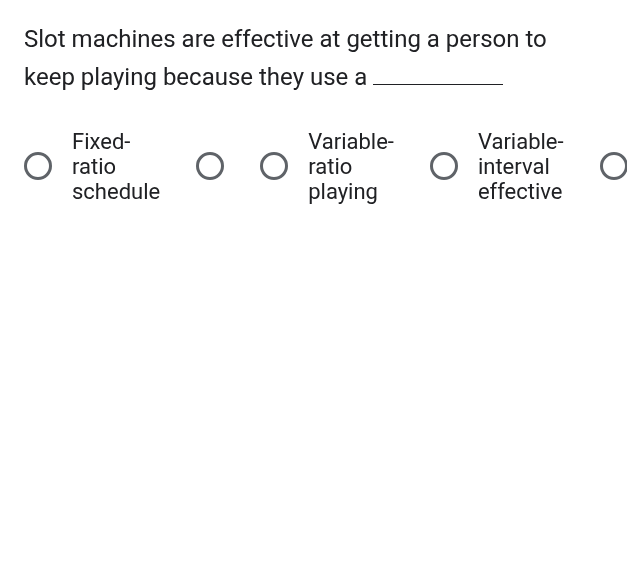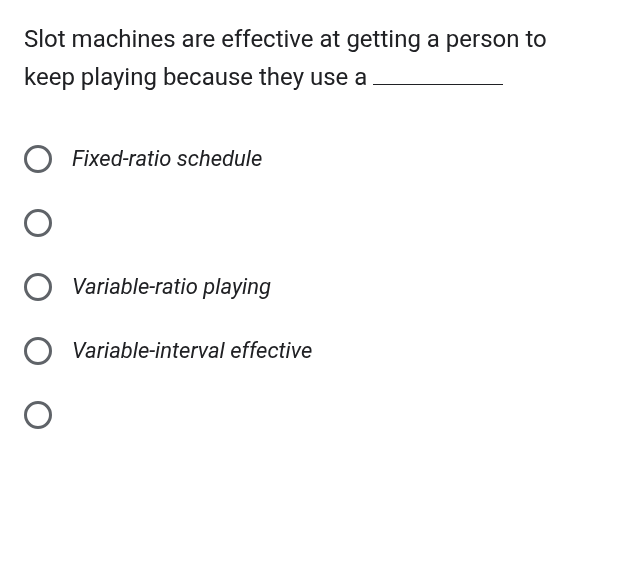--- a/index.html
+++ b/index.html
@@ -12,34 +12,33 @@
       background: #ffffff;
       width: 627px;
       height: 586px;
       padding: 20px 24px;
       color: #202124;
     }
     .question-text {
       font-size: 24px;
       line-height: 1.6;
       color: #202124;
-      margin-bottom: 48px;
+      margin-bottom: 32px;
       font-weight: 400;
     }
     .blank {
       display: inline-block;
       border-bottom: 1.5px solid #202124;
       width: 130px;
       vertical-align: baseline;
     }
     .options {
       display: flex;
-      flex-direction: column;
+      flex-direction: row;
       gap: 36px;
-      font-style: italic;
     }
     .option {
       display: flex;
       align-items: center;
       gap: 20px;
       cursor: pointer;
     }
     .radio-circle {
       width: 28px;
       height: 28px;

